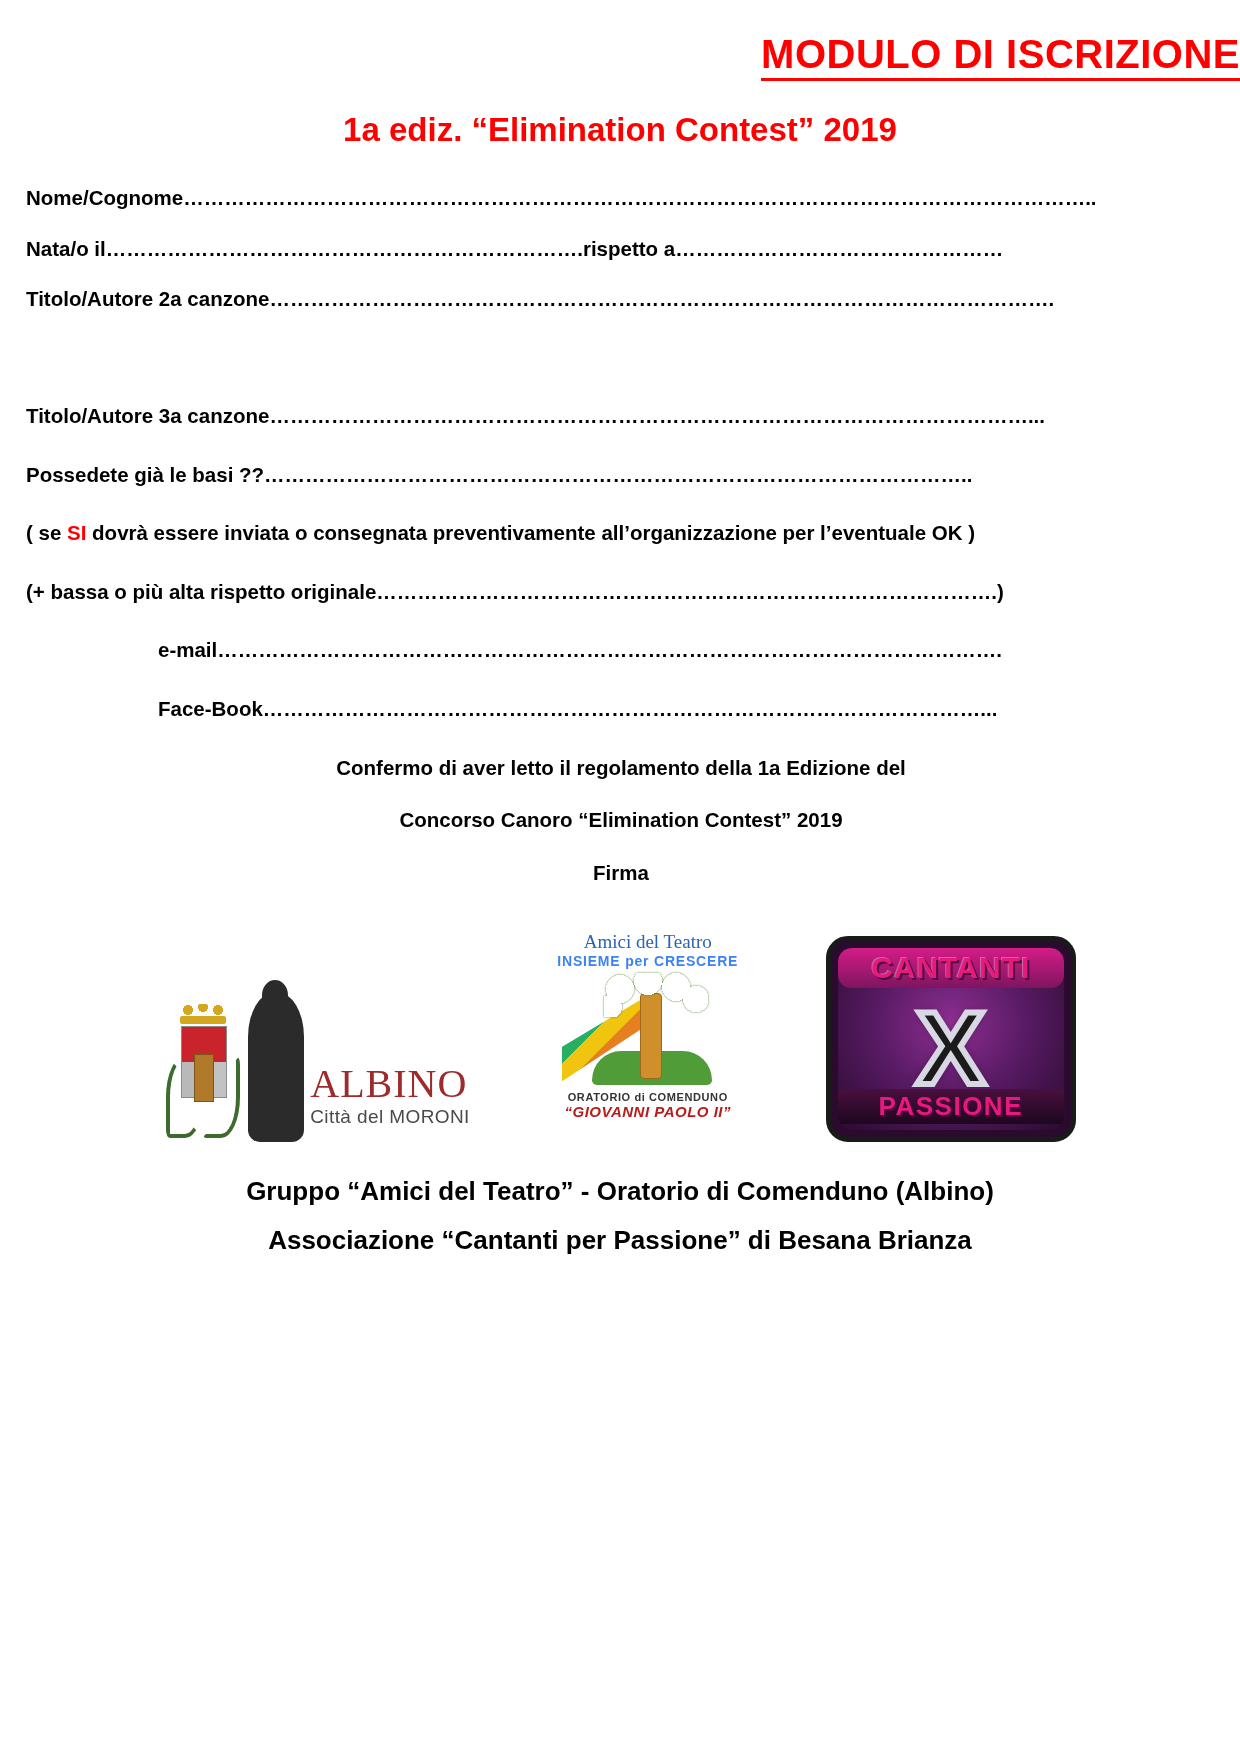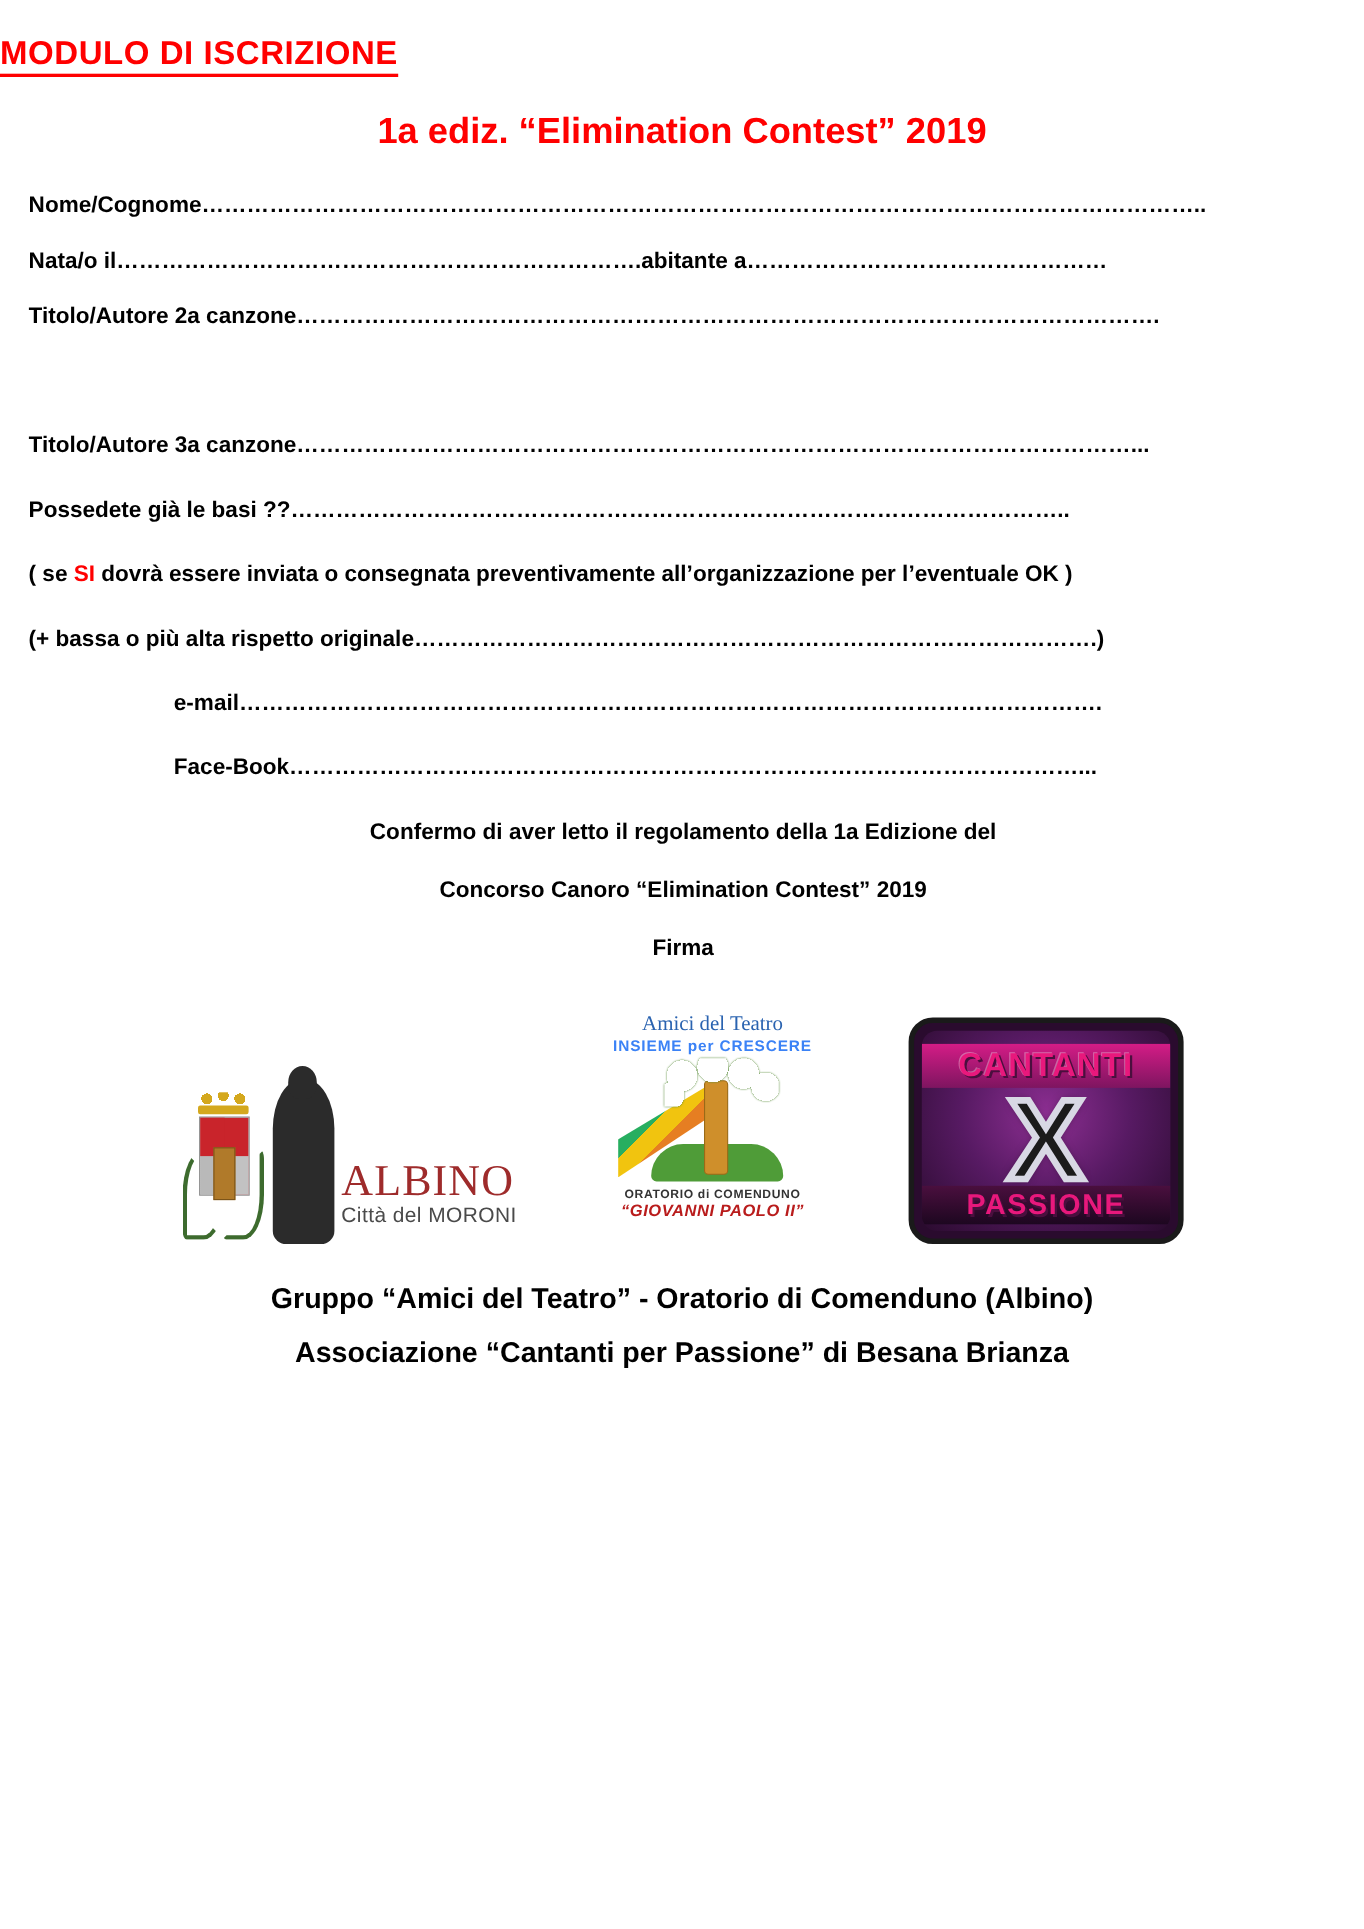--- a/index.html
+++ b/index.html
@@ -16,24 +16,24 @@
     overflow: hidden;
   }
   .page {
     width: 1240px;
     height: 1754px;
     padding: 0;
     box-sizing: border-box;
     position: relative;
   }
   .title {
-    text-align: left;
+    text-align: right;
     color: #FF0000;
     font-weight: bold;
-    font-size: 30px;
+    font-size: 40px;
     letter-spacing: 0.5px;
     margin: 32px 0 0 0;
     line-height: 1.1;
   }
   .title span {
     border-bottom: 3px solid #FF0000;
     padding-bottom: 2px;
   }
   .subtitle {
     text-align: center;
@@ -256,29 +256,30 @@
   }
   .cant-inner {
     width: 100%; height: 100%;
     border-radius: 14px;
     background: radial-gradient(ellipse at 50% 42%, #8e2f93 0%, #571a63 48%, #2a0b2e 100%);
     position: relative;
     overflow: hidden;
   }
   .cant-top {
     position: absolute;
-    top: 12px; left: 0; right: 0;
+    top: 0; left: 0; right: 0;
     text-align: center;
     color: #e8187c;
     font-size: 30px;
     font-weight: bold;
     letter-spacing: 1px;
     text-shadow: 2px 2px 0 #4a0f3e, -1px -1px 0 #ffffff55;
     background: linear-gradient(to bottom, #d41c86, #7e1560);
     padding: 3px 0;
+    border-radius: 13px;
   }
   .cant-x {
     position: absolute;
     top: 48px; left: 50%;
     transform: translateX(-50%);
     font-size: 104px;
     font-weight: bold;
     color: #1b1b1b;
     line-height: 1;
     -webkit-text-stroke: 6px #d8d8e4;
@@ -313,21 +314,21 @@
 <div class="page">
 
   <h1 class="title"><span>MODULO  DI  ISCRIZIONE</span></h1>
 
   <h2 class="subtitle">1a ediz. “Elimination Contest” 2019</h2>
 
   <div class="form-body">
 
     <div class="line">Nome/Cognome……………………………………………………………………………………………………………………..</div>
 
-    <div class="line">Nata/o   il…………………………………………………………….abitante a…………………………………………</div>
+    <div class="line">Nata/o   il…………………………………………………………….rispetto a…………………………………………</div>
 
 
     <div class="line gap-lg">Titolo/Autore  2a canzone…………………………………………………………………………………………………….</div>
 
     <div class="line gap-md">Titolo/Autore  3a canzone…………………………………………………………………………………………………...</div>
 
     <div class="line gap-md">Possedete già le basi ??…………………………………………………………………………………………..</div>
 
     <div class="line gap-md"><span>( se </span><span class="red">SI</span><span> dovrà essere inviata o consegnata preventivamente all’organizzazione per l’eventuale OK )</span></div>
 

